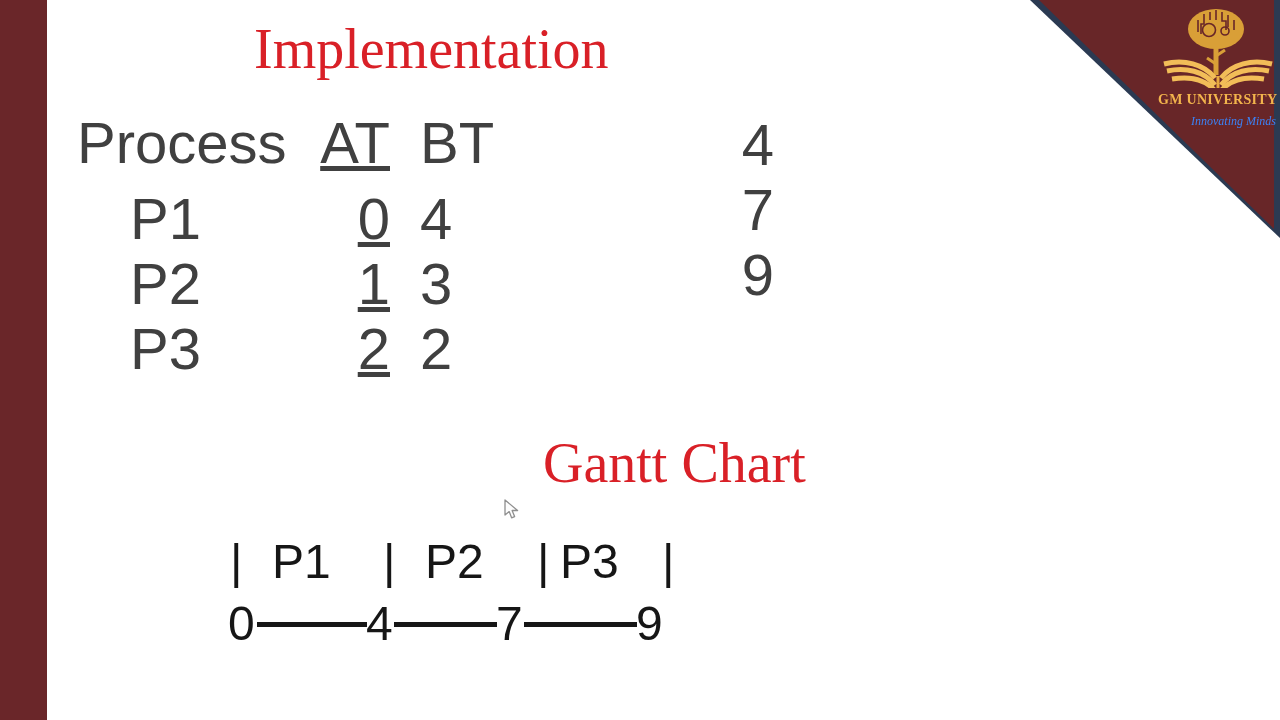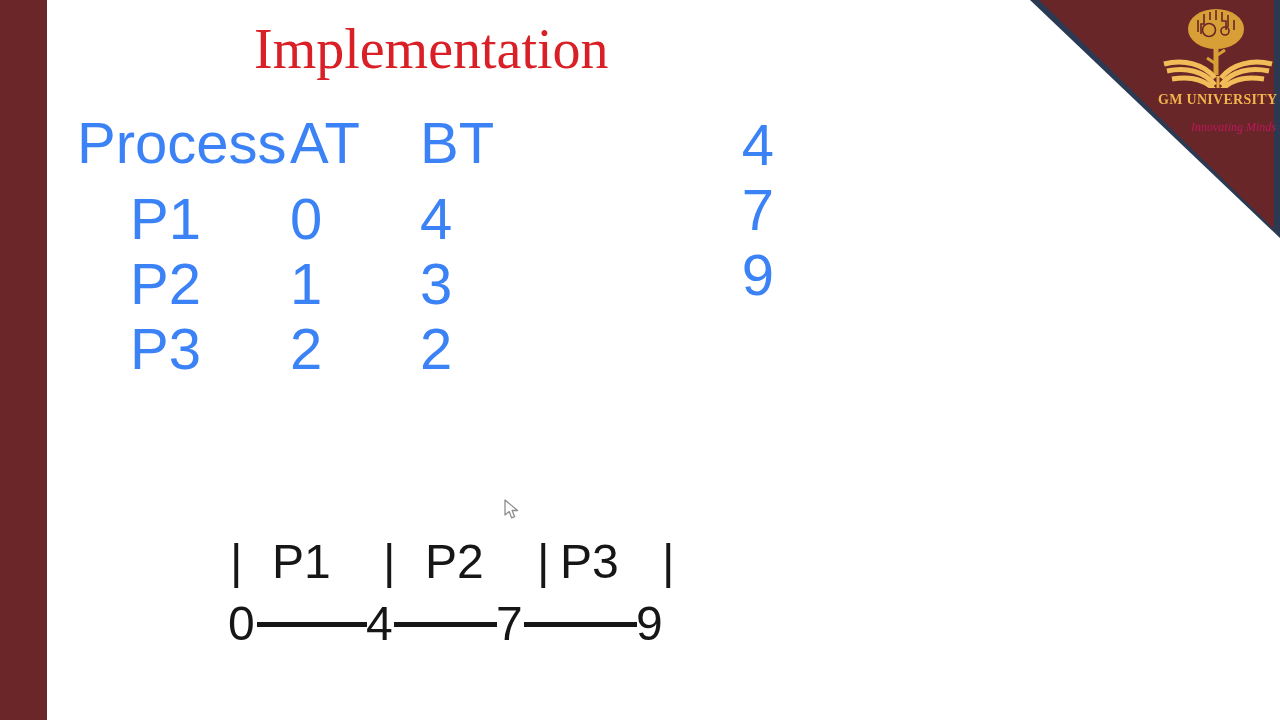--- a/index.html
+++ b/index.html
@@ -19,36 +19,36 @@
     position:absolute; left:1158px; top:6px; width:118px;
     text-align:right; line-height:1.05;
   }
   .uni-name {
     font-family:"Liberation Serif", serif; font-weight:bold;
     font-size:14px; letter-spacing:.3px; color:#f2b44c; margin-top:1px;
     white-space:nowrap;
   }
   .uni-tag {
     font-family:"Liberation Serif", serif; font-style:italic;
-    font-size:12px; color:#be185d; margin-top:14px; white-space:nowrap;
+    font-size:12px; color:#3b82f6; margin-top:8px; white-space:nowrap;
   }
   
   .red-serif {
     position:absolute; font-family:"Liberation Serif", serif;
     color:#d92027; font-size:56px; line-height:1.2; white-space:nowrap;
   }
   .main-title { left:254px; top:16px; }
   .gantt-title { left:543px; top:430px; }
   
-  .tcol { position:absolute; top:112px; color:#3b82f6; font-size:58px; white-space:nowrap; }
+  .tcol { position:absolute; top:112px; color:#404040; font-size:58px; white-space:nowrap; }
   .tcol .hdr { height:74px; line-height:62px; }
   .tcol .val { height:65px; line-height:65px; }
   .col-process { left:77px; }
   .col-process .val { padding-left:53px; }
-  .col-at { left:290px; width:100px; text-align:left; }
+  .col-at { left:290px; width:100px; text-align:right;text-decoration:underline; }
   .col-bt { left:420px; width:100px; }
   .col-ct { left:708px; width:100px; text-align:center; }
   
   .gtxt { position:absolute; top:534px; font-size:48px; line-height:56px; color:#161616; white-space:nowrap; }
   .gp1 { left:230px; } .gl1 { left:272px; }
   .gp2 { left:383px; } .gl2 { left:425px; }
   .gp3 { left:537px; } .gl3 { left:560px; }
   .gp4 { left:662px; }
   .gnum { position:absolute; top:600px; font-size:48px; line-height:48px; color:#161616; }
   .gn0 { left:228px; } .gn4 { left:366px; } .gn7 { left:496px; } .gn9 { left:636px; }
@@ -98,20 +98,21 @@
         <path d="M56,86 C46,73 30,70 12,73"></path>
         <path d="M60,86 C70,73 86,70 104,73"></path>
       </g>
       <path d="M58,70 L58,88" stroke="#e9a93f" stroke-width="3"></path>
     </svg>
     <div class="uni-name">GM UNIVERSITY</div>
     <div class="uni-tag">Innovating Minds</div>
   </div>
 
   <div class="red-serif main-title">Implementation</div>
+  <div class="red-serif gantt-title">Gantt Chart</div>
 
   <div class="tcol col-process">
     <div class="hdr">Process</div>
     <div class="val">P1</div>
     <div class="val">P2</div>
     <div class="val">P3</div>
   </div>
   <div class="tcol col-at">
     <div class="hdr">AT</div>
     <div class="val">0</div>

